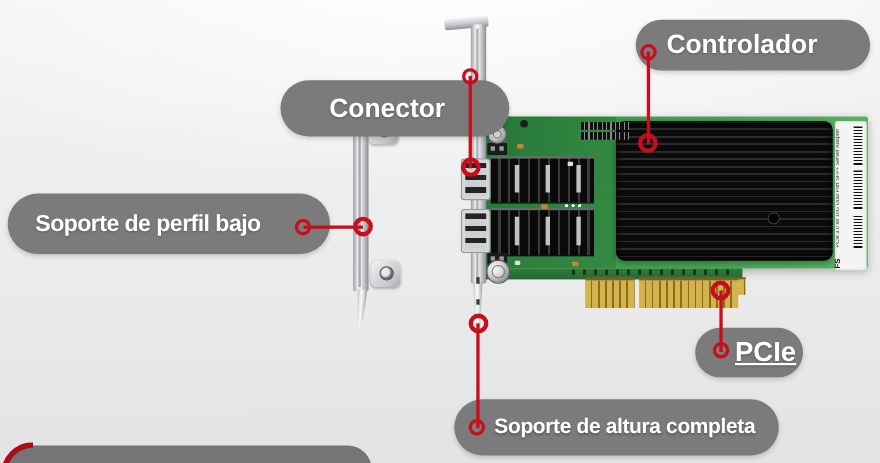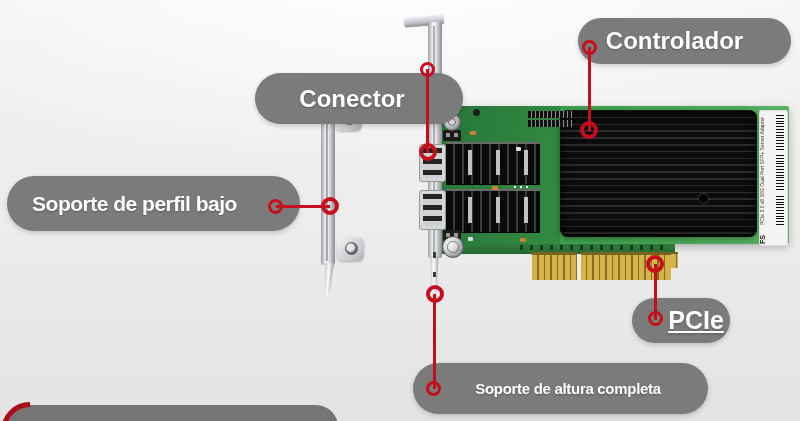--- a/index.html
+++ b/index.html
@@ -17,21 +17,21 @@
     position:absolute;background:#7b7b7b;border-radius:999px;
     color:#fff;font-weight:700;display:flex;align-items:center;justify-content:center;
     text-shadow:0 1px 2px rgba(0,0,0,0.28);
     box-shadow:0 2px 5px rgba(0,0,0,0.18);
     z-index:7;white-space:nowrap;
   }
   .pill-conector{left:255px;top:44px;width:208px;height:51px;font-size:24px;padding-right:14px;box-sizing:border-box;margin-top:29px;}
   .pill-controlador{left:578px;top:18px;width:213px;height:46px;font-size:24px;padding-right:20px;box-sizing:border-box;}
   .pill-perfil{left:7px;top:176px;width:293px;height:55px;font-size:21px;letter-spacing:-0.5px;padding-right:38px;box-sizing:border-box;}
   .pill-pcie{left:632px;top:298px;width:98px;height:45px;font-size:25px;padding-left:30px;box-sizing:border-box;text-decoration:underline;}
-  .pill-altura{left:413px;top:363px;width:295px;height:51px;font-size:15px;letter-spacing:-0.3px;padding-left:15px;box-sizing:border-box;}
+  .pill-altura{left:413px;top:363px;width:295px;height:51px;font-size:19px;letter-spacing:-0.3px;padding-left:15px;box-sizing:border-box;}
   
   .ring{position:absolute;width:15px;height:15px;border:3px solid #c60e1c;border-radius:50%;box-sizing:border-box;z-index:9;}
   .target{position:absolute;width:18px;height:18px;border:4px solid #c60e1c;border-radius:50%;box-sizing:border-box;z-index:9;}
   .vline{position:absolute;width:3px;background:#c60e1c;z-index:8;}
   .hline{position:absolute;height:3px;background:#c60e1c;z-index:8;}
   
   .metal{background:linear-gradient(90deg,#9fa0a4 0%,#e8e9ec 30%,#f7f8fa 46%,#c2c3c7 72%,#8c8d92 100%);}
   .metal-h{background:linear-gradient(180deg,#f2f3f5 0%,#c6c7cb 55%,#8f9095 100%);}
   .lp-flange{left:296px;top:98px;width:42px;height:9px;transform:rotate(-8deg);border-radius:2px;z-index:2;}
   .lp-neck{left:329px;top:98px;width:9px;height:16px;z-index:2;}

